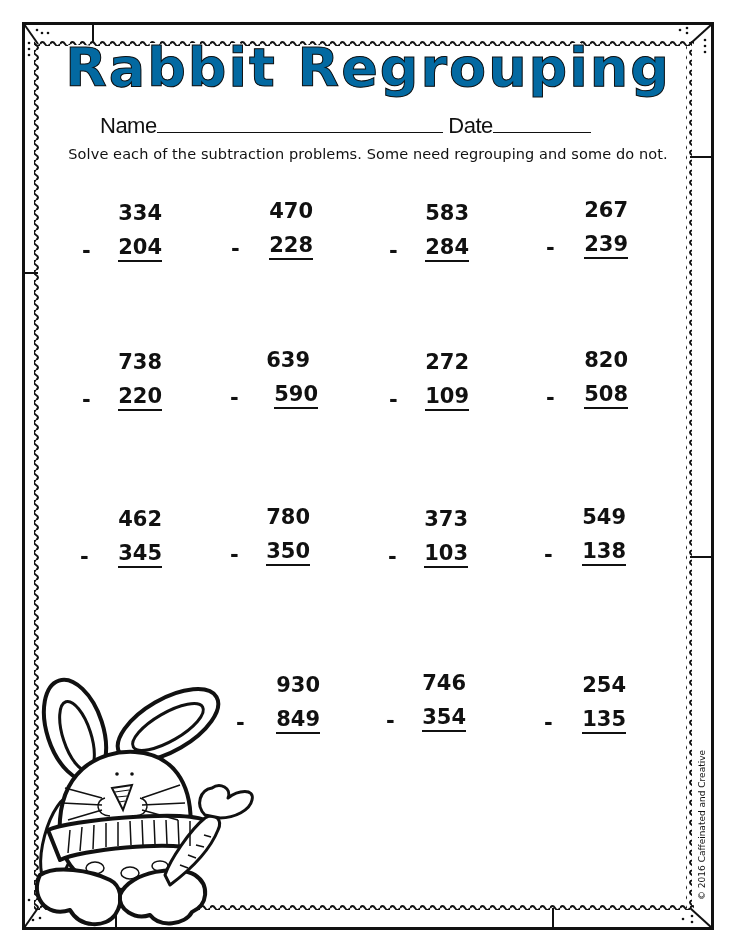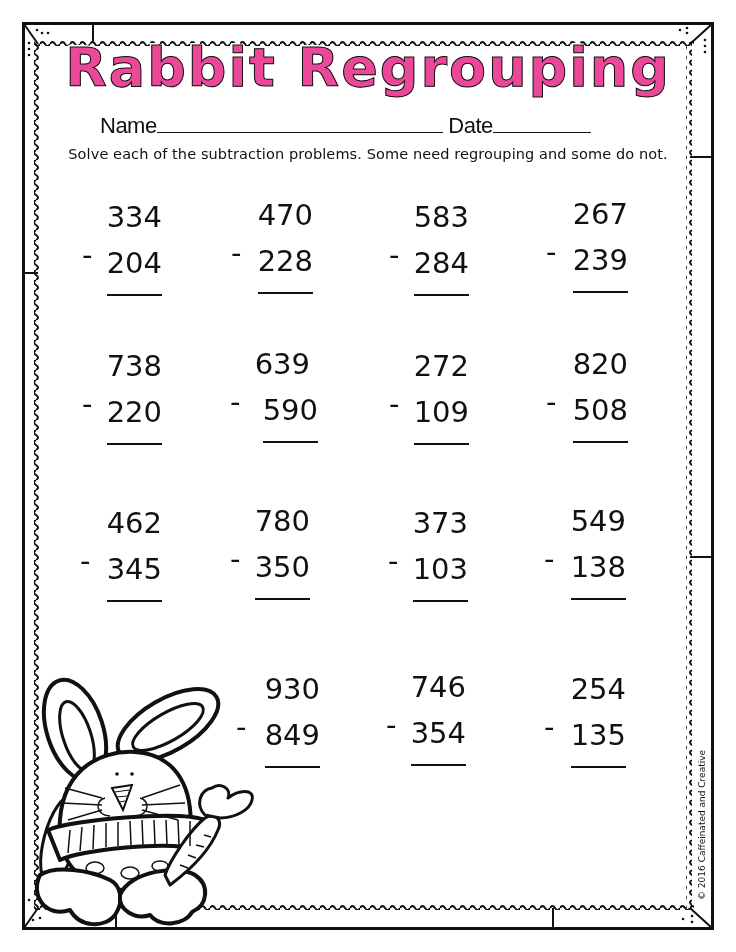--- a/index.html
+++ b/index.html
@@ -1,26 +1,26 @@
 <!DOCTYPE html>
 <html><head>
 <meta charset="utf-8">
 <style>
   html, body { margin:0; padding:0; background:#ffffff; }
   body { width:736px; height:952px; position:relative; overflow:hidden; font-family:"DejaVu Sans", sans-serif; color:#111; }
   .frame { position:absolute; left:22px; top:22px; width:692px; height:908px; border:3px solid #111; box-sizing:border-box; }
-  .title { position:absolute; left:0; top:36px; width:736px; text-align:center; font-family:"DejaVu Sans", sans-serif; font-weight:bold; font-size:54px; letter-spacing:2px; color:#ec4899;
+  .title { position:absolute; left:0; top:36px; width:736px; text-align:center; font-family:"DejaVu Sans", sans-serif; font-weight:bold; font-size:54px; letter-spacing:2px; color:#0369a1;
            -webkit-text-stroke:1px #111; text-shadow: 0 0 0 #111, 2px 2px 0 #fff, -2px -2px 0 #fff; }
   .namerow { position:absolute; top:113px; left:100px; font-size:22px; font-family:"Liberation Sans", sans-serif; letter-spacing:-0.5px; }
   .namerow .line { display:inline-block; border-bottom:1.5px solid #111; vertical-align:baseline; height:14px; }
   .instructions { position:absolute; top:146px; left:0; width:736px; text-align:center; font-size:14.5px; font-family:"DejaVu Sans", sans-serif; letter-spacing:0.1px; }
-  .problem { position:absolute; width:110px; height:80px; font-family:"DejaVu Sans", sans-serif; font-size:29px; font-weight:normal; line-height:1; }
+  .problem { position:absolute; width:110px; height:80px; font-family:"DejaVu Sans", sans-serif; font-size:21px; font-weight:bold; line-height:1; }
   .problem .top { position:absolute; right:0; top:0; }
   .problem .minus { position:absolute; top:38px; }
-  .problem .bottom { position:absolute; right:0; top:46px; border-bottom:2px solid #111; padding-bottom:16px; }
+  .problem .bottom { position:absolute; right:0; top:34px; border-bottom:2px solid #111; padding-bottom:2px; }
   .copyright { position:absolute; left:697px; top:900px; transform-origin:0 0; transform:rotate(-90deg); font-size:9px; white-space:nowrap; font-family:"DejaVu Sans", sans-serif; }
   .bunny { position:absolute; left:20px; top:670px; width:240px; height:262px; }
 </style>
 </head>
 <body>
 
 <div class="frame"></div>
 
 <svg width="736" height="952" style="position:absolute;left:0;top:0;">
   <defs>

